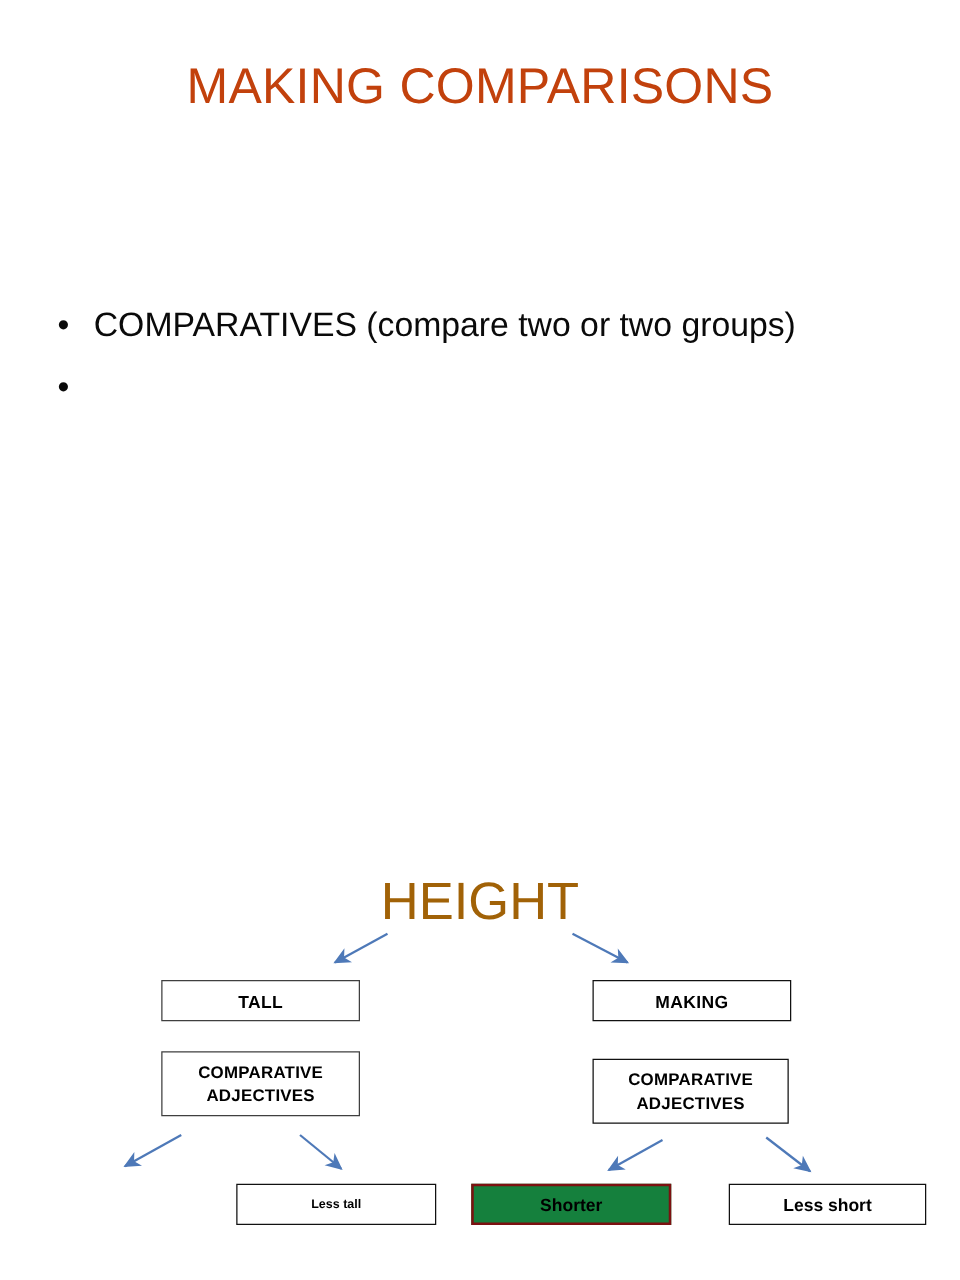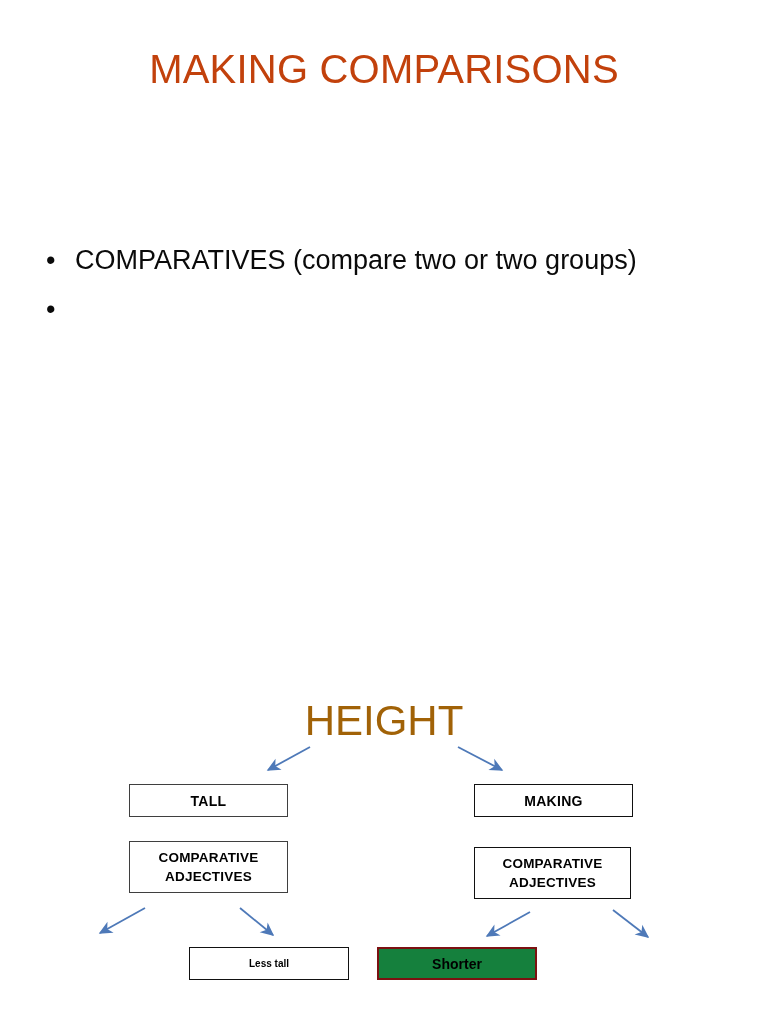--- a/index.html
+++ b/index.html
@@ -208,14 +208,17 @@
     <span class="node-text">COMPARATIVE
 ADJECTIVES</span>
   </div>
 
   <div class="node-box" id="box-less-tall">
     <span class="node-text">Less tall</span>
   </div>
   <div class="node-box" id="box-shorter">
     <span class="node-text">Shorter</span>
   </div>
+  <div class="node-box" id="box-less-short">
+    <span class="node-text">Less short</span>
+  </div>
 
 </div>
 
 </body></html>

